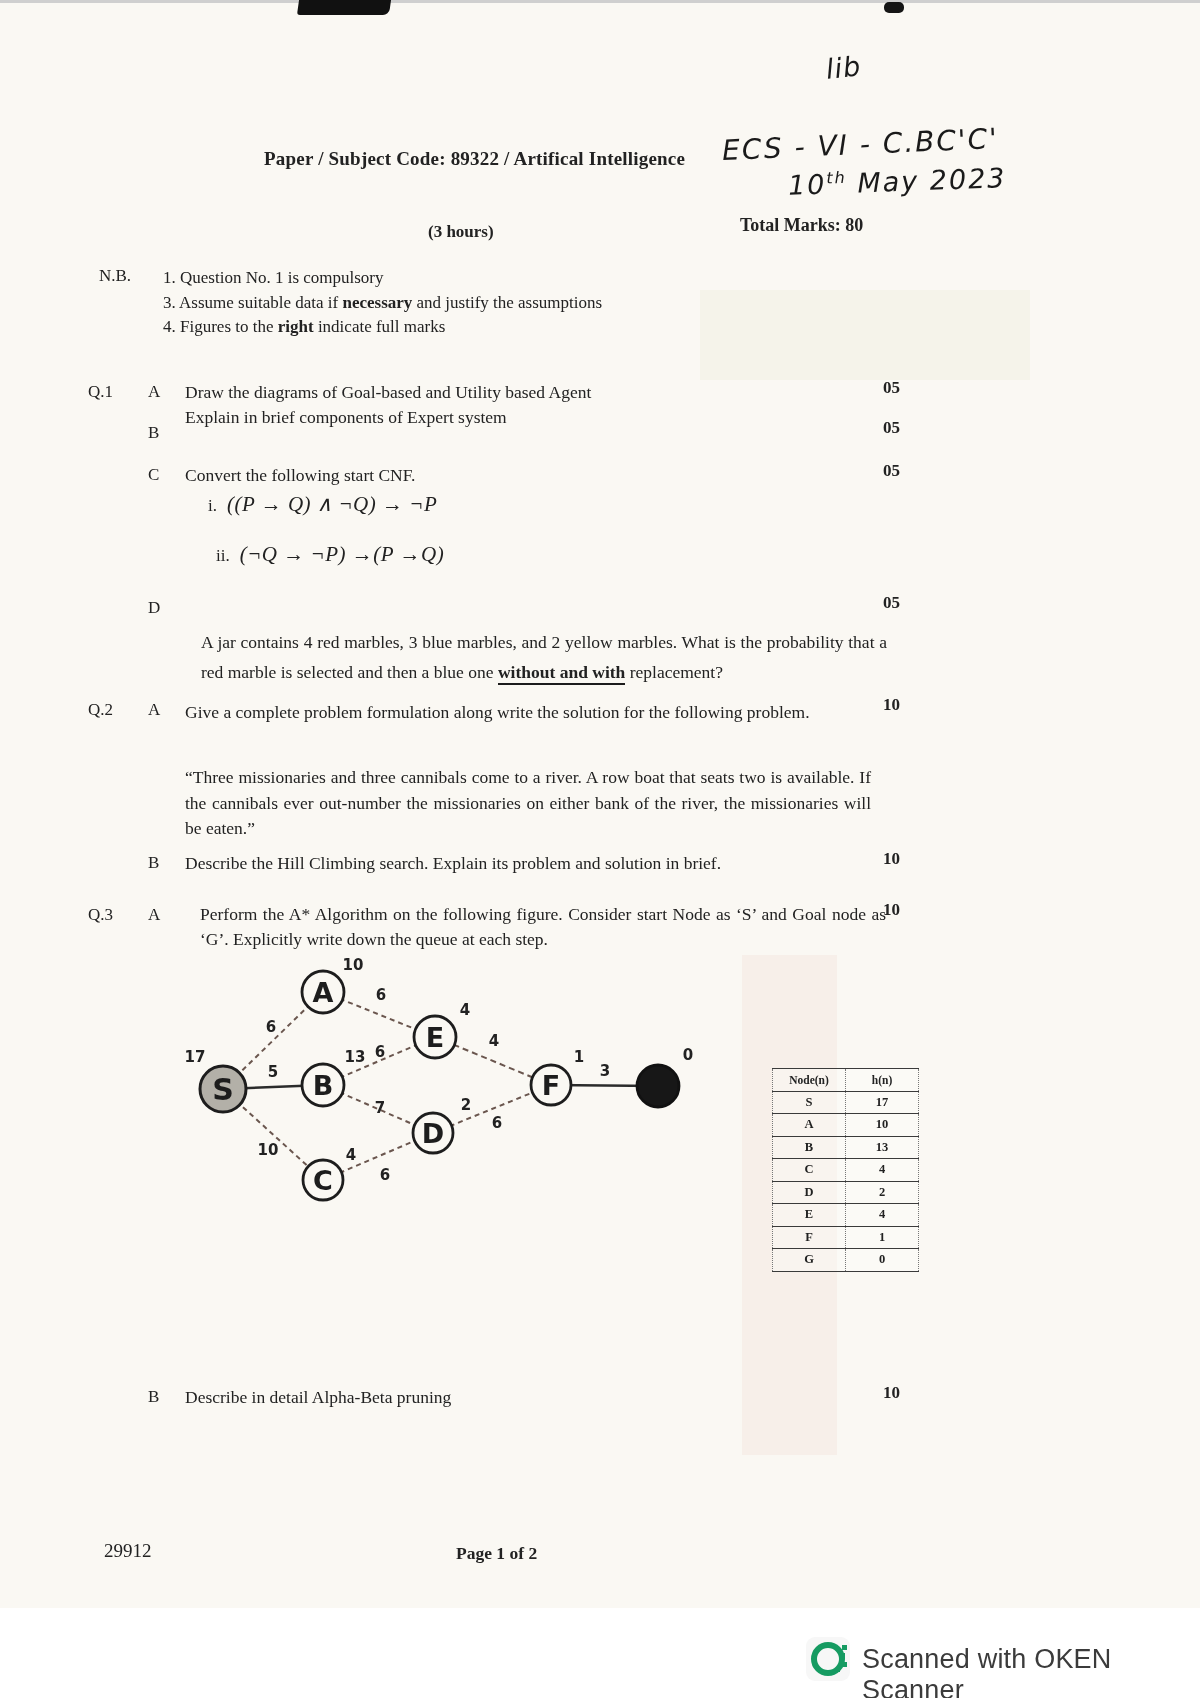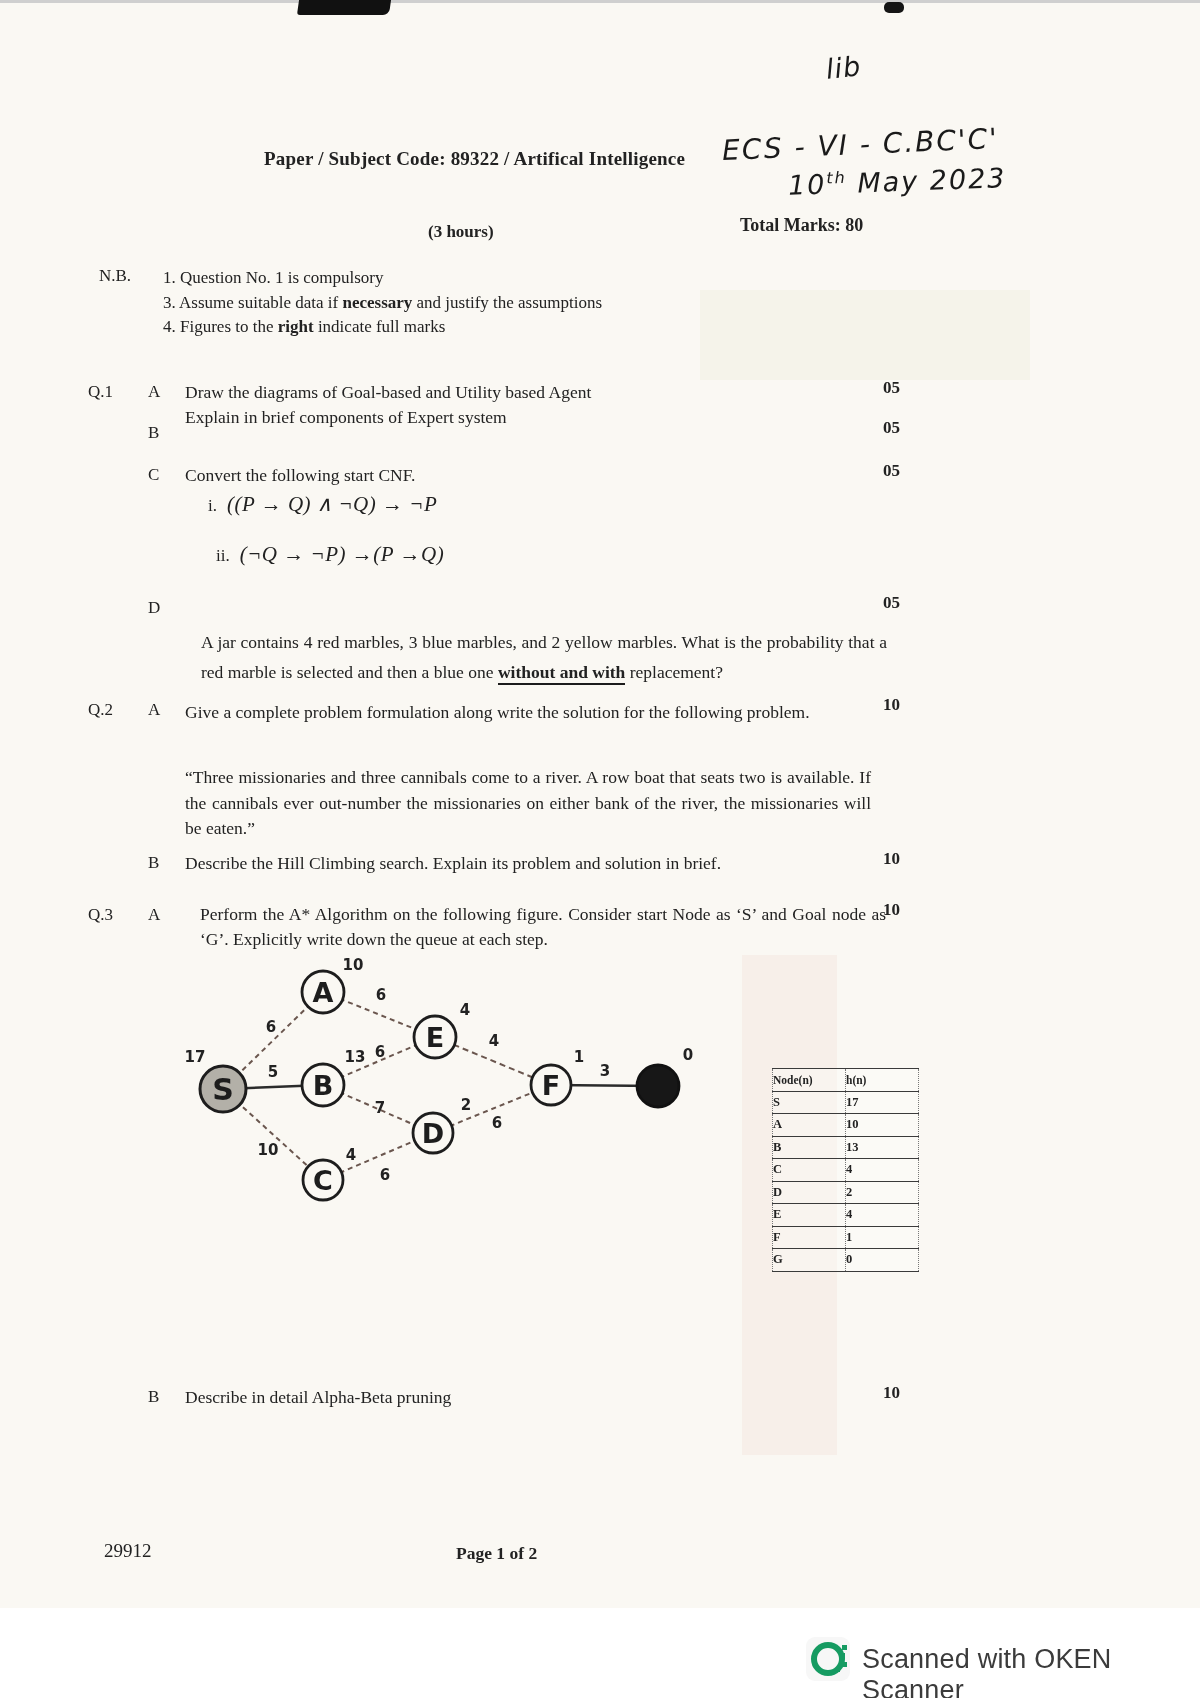--- a/index.html
+++ b/index.html
@@ -37,21 +37,21 @@
   .lh30{line-height:30px;}
   .formula{font-size:21px;text-align:center;}
   .formula .fnum{font-size:17px; font-style:normal; margin-right:10px;}
   .formula .fmath{font-style:italic; font-family:"Liberation Serif", serif; letter-spacing:0.5px;}
   .bu{font-weight:bold; border-bottom:2.5px solid #1c1c1c; padding-bottom:1px;}
   
   .graph-wrap{left:168px; top:950px; width:565px; height:295px;}
   
   .htable{left:772px; top:1068px; border-collapse:collapse; font-size:12.5px; background:rgba(255,255,255,0.3);}
   .htable th,.htable td{
-    width:72px; height:21.5px; text-align:left; vertical-align:middle; padding:0;
+    width:72px; height:21.5px; text-align:center; vertical-align:middle; padding:0;
     border-top:1.6px solid #3a3a3a; border-bottom:1.6px solid #3a3a3a;
     border-left:1px dotted #777; border-right:1px dotted #777;
   }
   .htable th{font-weight:bold; font-size:11.5px;}
   .htable td{font-weight:600;}
   
   .footer-code{left:104px; top:1540px; font-size:19px;}
   .footer-page{left:456px; top:1543px; font-size:17.5px; font-weight:bold;text-align:center;}
   
   .oken-bar{left:0; top:1608px; width:1200px; height:90px; background:#ffffff;}

